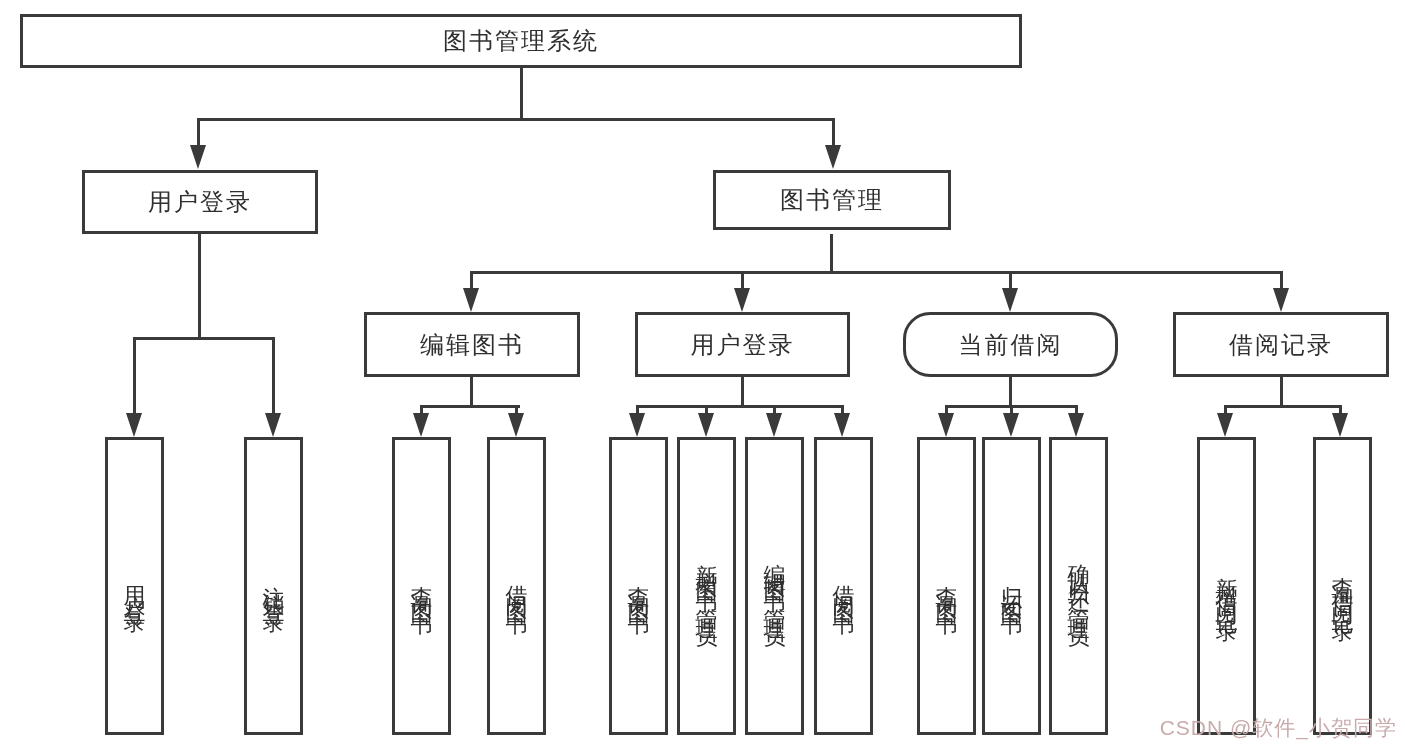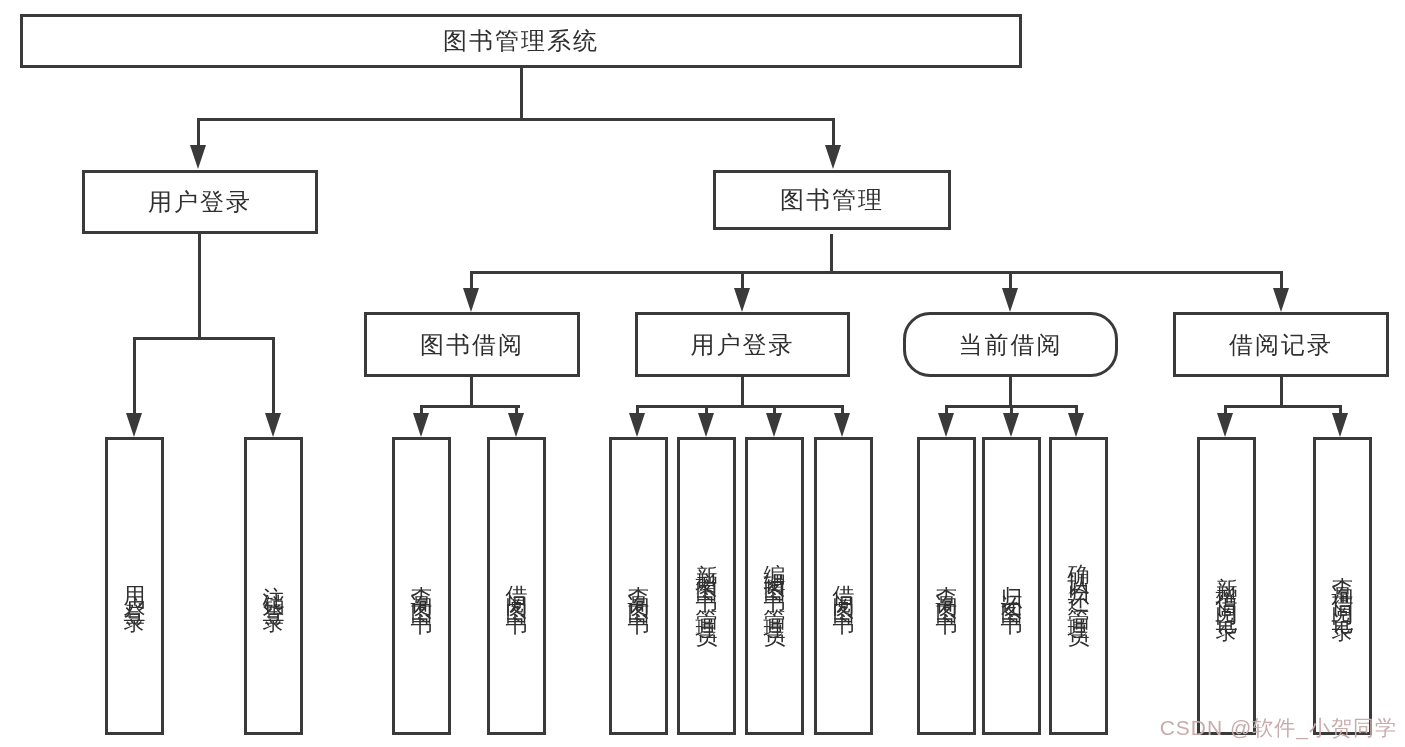--- a/index.html
+++ b/index.html
@@ -66,21 +66,21 @@
   <div class="hline" style="left:470px;top:271px;width:813px;"></div>
   <div class="vline" style="left:470px;top:271px;height:20px;"></div>
   <div class="arrow" style="left:463px;top:288px;"></div>
   <div class="vline" style="left:741px;top:271px;height:20px;"></div>
   <div class="arrow" style="left:734px;top:288px;"></div>
   <div class="vline" style="left:1009px;top:271px;height:20px;"></div>
   <div class="arrow" style="left:1002px;top:288px;"></div>
   <div class="vline" style="left:1280px;top:271px;height:20px;"></div>
   <div class="arrow" style="left:1273px;top:288px;"></div>
 
-  <div class="box h" style="left:364px;top:312px;width:216px;height:65px;">图书借阅</div>
+  <div class="box h" style="left:364px;top:312px;width:216px;height:65px;">编辑图书</div>
   <div class="box h" style="left:635px;top:312px;width:215px;height:65px;">用户登录</div>
   <div class="box h" style="left:903px;top:312px;width:215px;height:65px;border-radius:27px;">当前借阅</div>
   <div class="box h" style="left:1173px;top:312px;width:216px;height:65px;">借阅记录</div>
 
   <div class="vline" style="left:470px;top:377px;height:31px;"></div>
   <div class="hline" style="left:420px;top:405px;width:100px;"></div>
   <div class="vline" style="left:420px;top:405px;height:12px;"></div>
   <div class="arrow" style="left:413px;top:413px;"></div>
   <div class="vline" style="left:515px;top:405px;height:12px;"></div>
   <div class="arrow" style="left:508px;top:413px;"></div>

